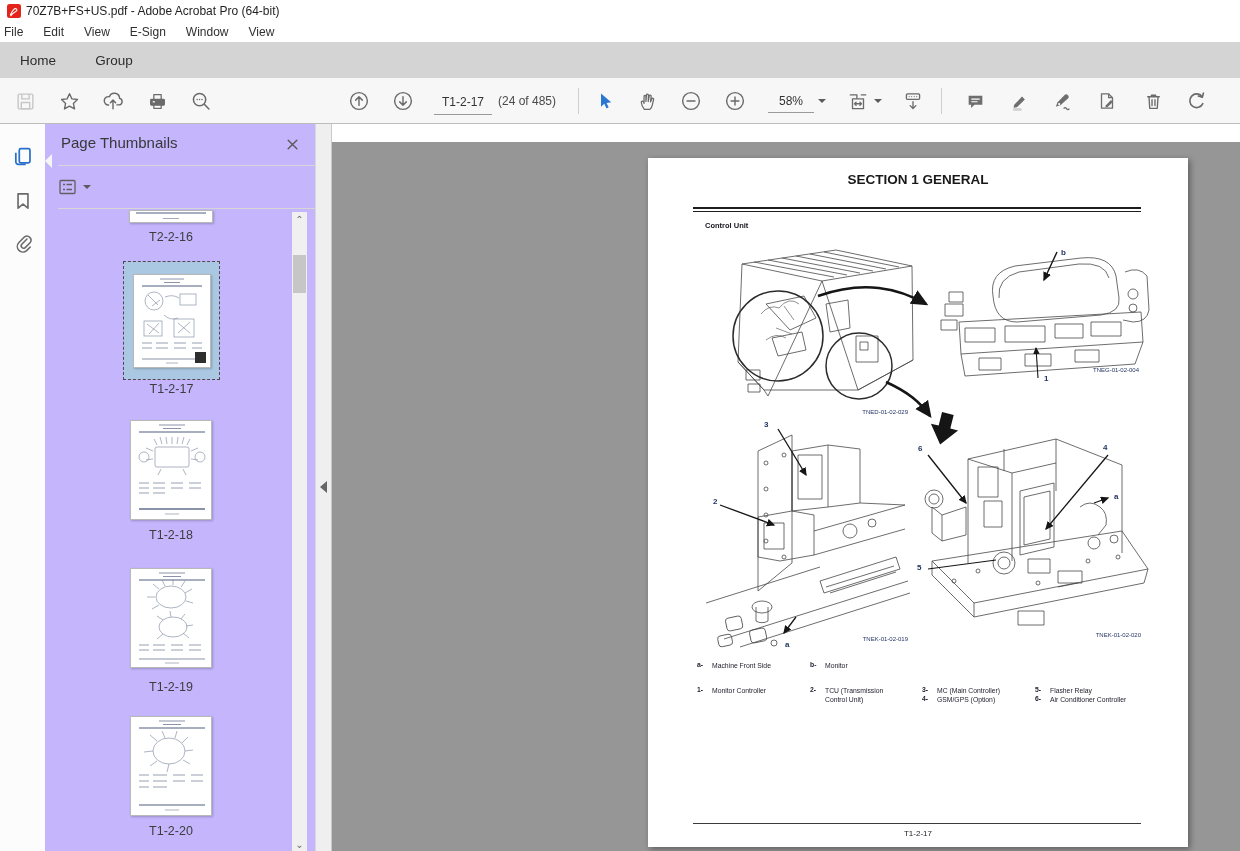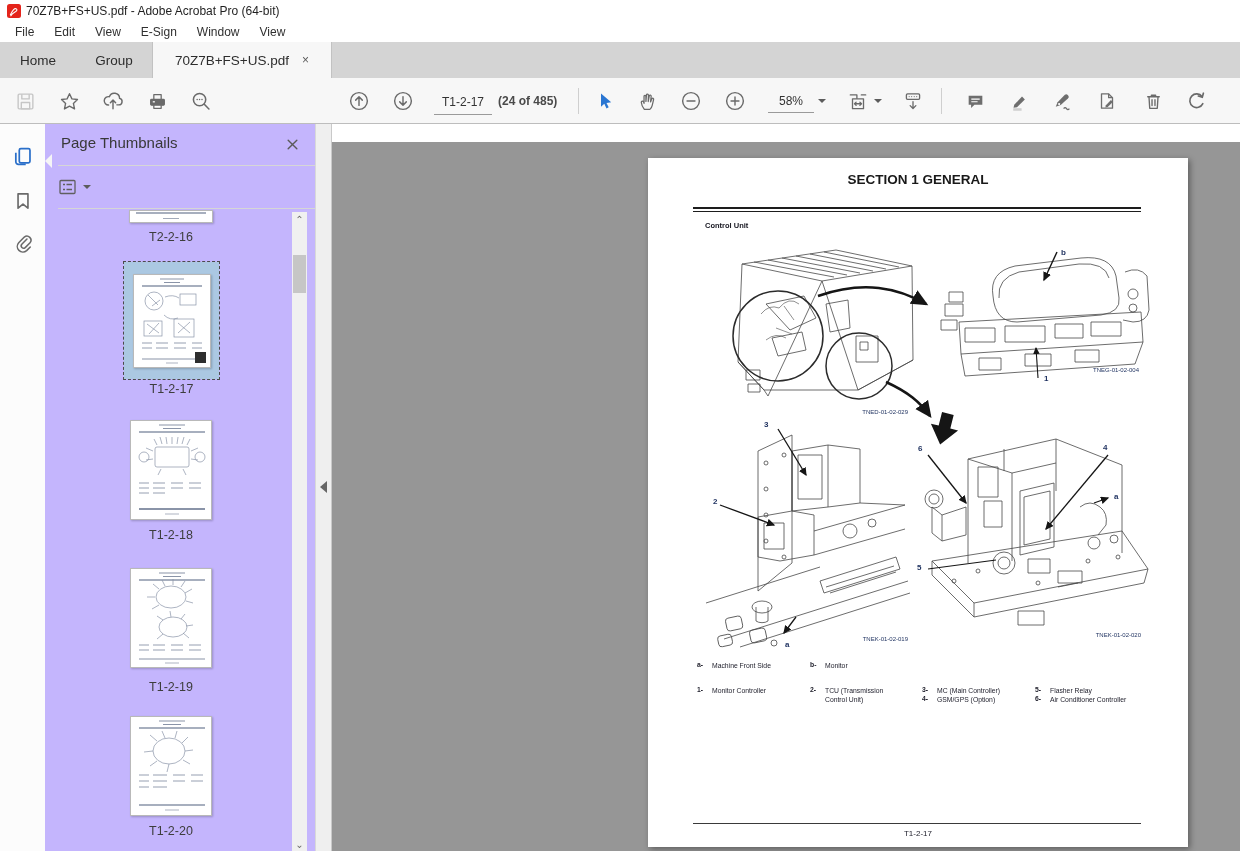--- a/index.html
+++ b/index.html
@@ -8,39 +8,39 @@
   .abs{position:absolute;}
 
   
   #titlebar{left:0;top:0;width:1240px;height:22px;background:#fff;}
   #titlebar .app-title{left:26px;top:0;height:22px;line-height:22px;font-size:12px;color:#1f1f1f;}
   #pdf-logo{left:7px;top:4px;width:14px;height:14px;}
 
   
   #menubar{left:0;top:22px;width:1240px;height:20px;background:#fff;display:flex;align-items:center;}
   .menu-item{font-size:12px;color:#303030;padding:0 10px;height:20px;line-height:20px;cursor:default;}
-  .menu-item:first-child{padding-left:15px;}
+  .menu-item:first-child{padding-left:4px;}
 
   
   #tabbar{left:0;top:42px;width:1240px;height:36px;background:#d4d4d4;}
   .tab{position:absolute;top:0;height:36px;display:flex;align-items:center;justify-content:center;
        font-size:13.5px;color:#2d2d2d;}
   .tab.home{left:0;width:76px;}
   .tab.tools{left:76px;width:76px;}
   .tab.doc{left:152px;width:178px;background:#f7f7f7;border-left:1px solid #c2c2c2;border-right:1px solid #c2c2c2;}
   .tab-close{margin-left:13px;font-size:12px;color:#5c5c5c;line-height:1;}
 
   
   #toolbar{left:0;top:78px;width:1240px;height:46px;background:#f7f7f7;border-bottom:1px solid #bdbdbd;box-sizing:border-box;}
   .tb-btn{position:absolute;top:88px;width:26px;height:26px;display:flex;align-items:center;justify-content:center;}
   .tb-div{position:absolute;top:88px;width:1px;height:26px;background:#cfcfcf;}
   .page-input{position:absolute;left:434px;top:90px;width:54px;height:22px;border:none;outline:none;
       border-bottom:1px solid #9a9a9a;background:transparent;text-align:center;font-size:12px;color:#333;
       font-family:"Liberation Sans",sans-serif;}
-  .page-count{position:absolute;left:498px;top:90px;height:22px;line-height:22px;font-size:12px;color:#4a4a4a;font-weight:bold;}
+  .page-count{position:absolute;left:498px;top:90px;height:22px;line-height:22px;font-size:12px;color:#4a4a4a;}
   .zoom-box{position:absolute;left:768px;top:90px;width:46px;height:22px;border-bottom:1px solid #9a9a9a;
       display:flex;align-items:center;justify-content:center;font-size:12px;color:#333;}
   .caret{width:0;height:0;border-left:4px solid transparent;border-right:4px solid transparent;border-top:4.5px solid #5c5c5c;}
   .caret-btn{position:absolute;top:99px;width:12px;height:8px;display:flex;justify-content:center;}
 
   
   #content{left:0;top:124px;width:1240px;height:727px;}
   #rail{left:0;top:0;width:45px;height:727px;background:#fcfcfc;}
   .rail-btn{position:absolute;left:10px;width:25px;height:25px;display:flex;align-items:center;justify-content:center;}
 
@@ -103,24 +103,20 @@
   <div class="menu-item">View</div>
 </div>
 
 <div id="tabbar" class="abs">
   <div class="tab home">
       <span>Home</span>
     </div>
   <div class="tab tools">
       <span>Group</span>
     </div>
-  <div class="tab doc">
-    <span>70Z7B+FS+US.pdf</span>
-    <span class="tab-close">×</span>
-  </div>
 </div>
 
 <div id="toolbar" class="abs"></div>
 
 <div class="tb-btn" style="left:12px">
   <svg width="21" height="21" viewBox="0 0 20 20" stroke="#c6c6c6" fill="none" stroke-width="1.3" stroke-linejoin="round">
       <rect x="3" y="3" width="14" height="14" rx="1"></rect>
       <path d="M6.5 3 v4.5 h7 V3"></path>
       <rect x="6" y="11" width="8" height="6"></rect>
     </svg>

